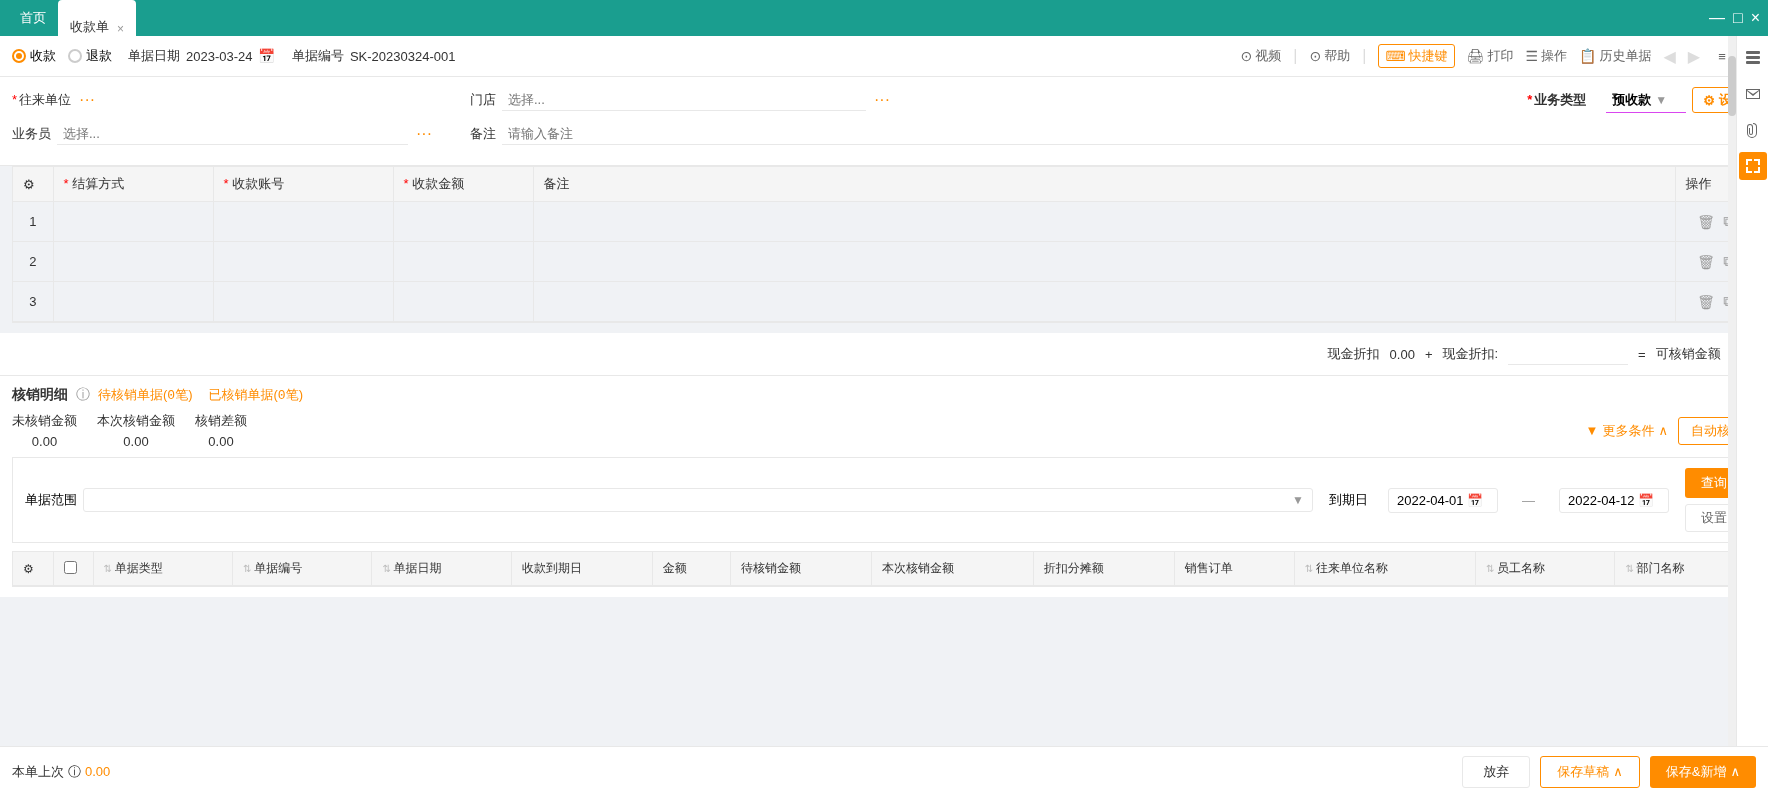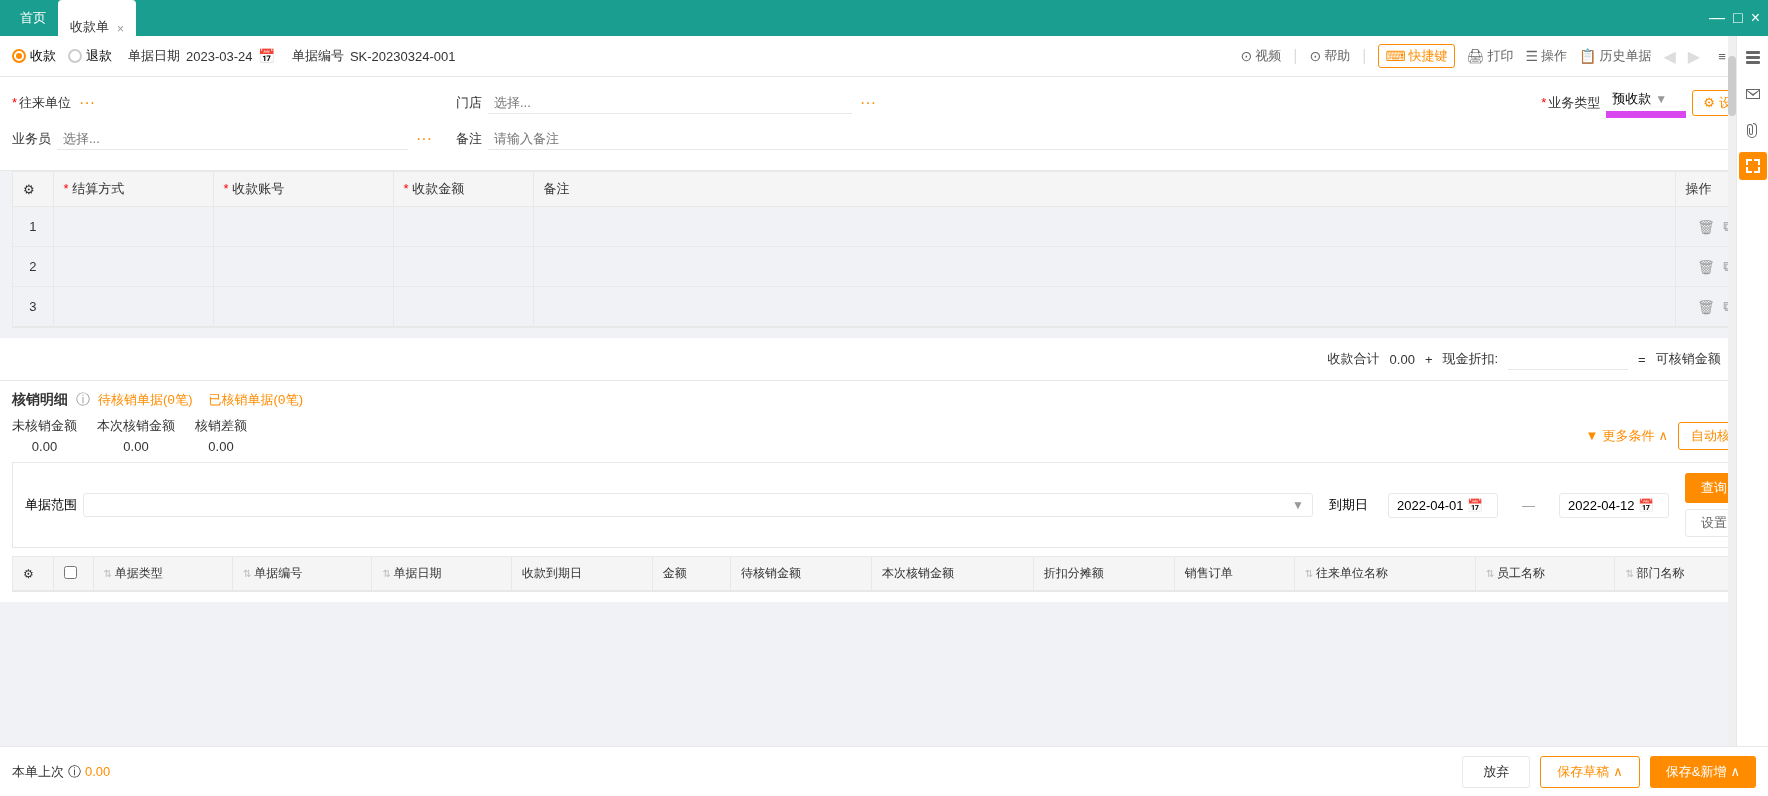--- a/index.html
+++ b/index.html
@@ -158,21 +158,21 @@
     
     .form-area {
       padding: 10px 12px;
       background: #fff;
       border-bottom: 1px solid #e8e8e8;
     }
     .form-row {
       display: flex;
       align-items: center;
       margin-bottom: 10px;
-      gap: 24px;
+      gap: 38px;
     }
     .form-field {
       display: flex;
       align-items: center;
       gap: 6px;
       flex: 1;
     }
     .form-field-label {
       color: #333;
       white-space: nowrap;
@@ -195,30 +195,32 @@
     .dots-btn {
       color: #ff8c00;
       cursor: pointer;
       font-size: 16px;
       margin-left: 2px;
     }
     .business-type-field {
       display: flex;
       align-items: center;
       gap: 6px;
+      font-weight: bold;
     }
     .business-type-select {
       display: flex;
       align-items: center;
       gap: 4px;
       border: none;
-      border-bottom: 7px solid #d946ef;
+      border-bottom: 1px solid #d946ef;
       padding: 3px 6px;
       cursor: pointer;
       min-width: 80px;
+      margin-left: 14px;
     }
     .settings-btn {
       border: 1px solid #ff8c00;
       color: #ff8c00;
       padding: 3px 10px;
       border-radius: 3px;
       cursor: pointer;
       display: flex;
       align-items: center;
       gap: 4px;
@@ -752,21 +754,21 @@
             <span class="action-icon">🗑</span>
             <span class="action-icon">⧉</span>
           </div>
         </td>
       </tr>
     </tbody>
   </table>
 </div>
 
 <div class="summary-row">
-  <span>收款合计</span>
+  <span>现金折扣</span>
   <span>0.00</span>
   <span>+</span>
   <span>现金折扣:</span>
   <input class="sum-input" style="width: 120px; border-top: none; border-right: none; border-left: none; border-image: initial; border-bottom: 1px solid rgb(232, 232, 232); outline: none; padding: 3px 6px;">
   <span>=</span>
   <span>可核销金额</span>
   <span class="orange-value" style="color:#ff8c00;font-weight:bold">0.00</span>
 </div>
 
 <div class="writeoff-section">

